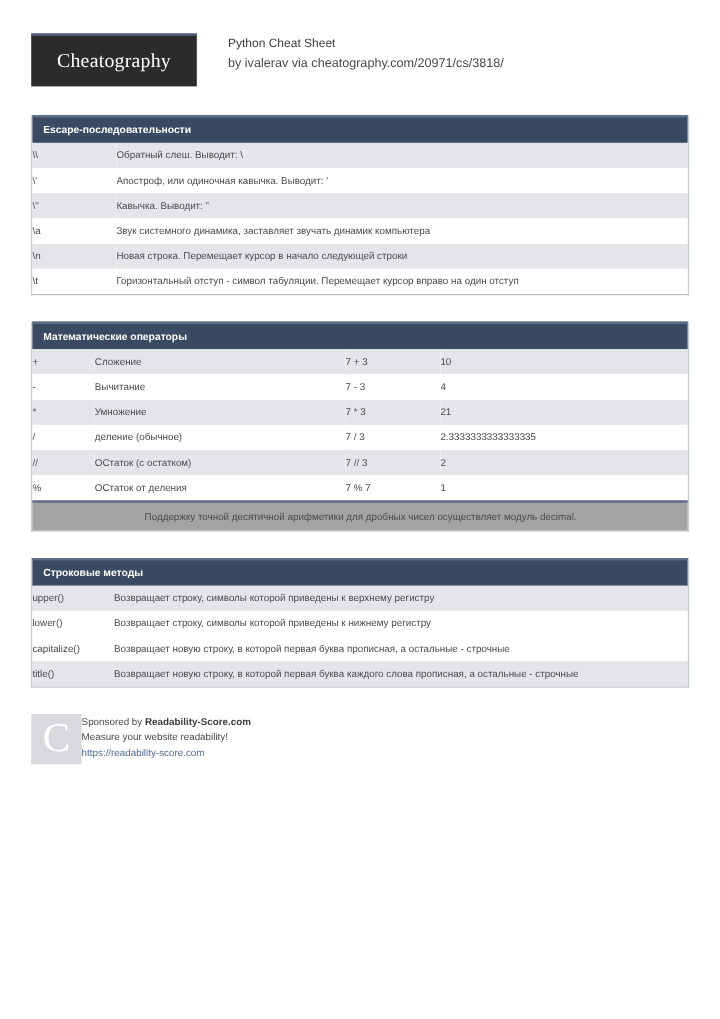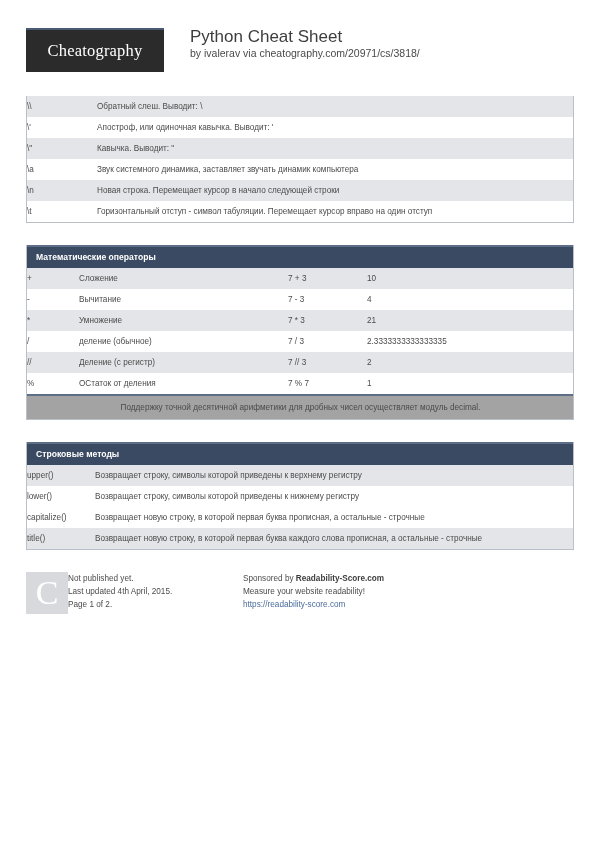--- a/index.html
+++ b/index.html
@@ -45,21 +45,21 @@
     font-family: "Liberation Serif", serif;
     color: #ffffff;
     font-size: 16.5px;
     letter-spacing: 0.2px;
   }
   .title-block {
     margin-left: 26px;
     padding-top: 1px;
   }
   .sheet-title {
-    font-size: 17px;
+    font-size: 10px;
     color: #3d3d3d;
     line-height: 16px;
   }
   .sheet-byline {
     font-size: 10.5px;
     color: #4a4a4a;
     line-height: 14px;
     margin-top: 1px;
   }
 
@@ -164,20 +164,21 @@
     <div class="logo-box">
       <span class="logo-text">Cheatography</span>
     </div>
     <div class="title-block">
       <div class="sheet-title">Python Cheat Sheet</div>
       <div class="sheet-byline">by ivalerav via cheatography.com/20971/cs/3818/</div>
     </div>
   </div>
 
   <div class="section">
+    <div class="section-header">Escape-последовательности</div>
     <table class="rows">
       <tbody>
         <tr class="odd">
           <td class="c-code">\\</td>
           <td class="c-desc-wide">Обратный слеш. Выводит: \</td>
         </tr>
         <tr class="even">
           <td class="c-code">\'</td>
           <td class="c-desc-wide">Апостроф, или одиночная кавычка. Выводит: '</td>
         </tr>
@@ -224,21 +225,21 @@
           <td class="m-res">21</td>
         </tr>
         <tr class="even">
           <td class="m-op">/</td>
           <td class="m-name">деление (обычное)</td>
           <td class="m-expr">7 / 3</td>
           <td class="m-res">2.3333333333333335</td>
         </tr>
         <tr class="odd">
           <td class="m-op">//</td>
-          <td class="m-name">Деление (с регистр)</td>
+          <td class="m-name">ОСтаток (с остатком)</td>
           <td class="m-expr">7 // 3</td>
           <td class="m-res">2</td>
         </tr>
         <tr class="even">
           <td class="m-op">%</td>
           <td class="m-name">ОСтаток от деления</td>
           <td class="m-expr">7 % 7</td>
           <td class="m-res">1</td>
         </tr>
       </tbody>
@@ -267,25 +268,20 @@
           <td class="s-desc">Возвращает новую строку, в которой первая буква каждого слова прописная, а остальные - строчные</td>
         </tr>
       </tbody>
     </table>
   </div>
 
   <div class="footer">
     <div class="avatar">C</div>
 
 
-    <div class="f-col publish">
-      <div>Not published yet.</div>
-      <div>Last updated 4th April, 2015.</div>
-      <div>Page 1 of 2.</div>
-    </div>
 
     <div class="f-col sponsor">
       <div>
         <span>Sponsored by </span><span class="strong">Readability-Score.com</span>
       </div>
       <div>Measure your website readability!</div>
       <div class="f-link">https://readability-score.com</div>
     </div>
   </div>
 

